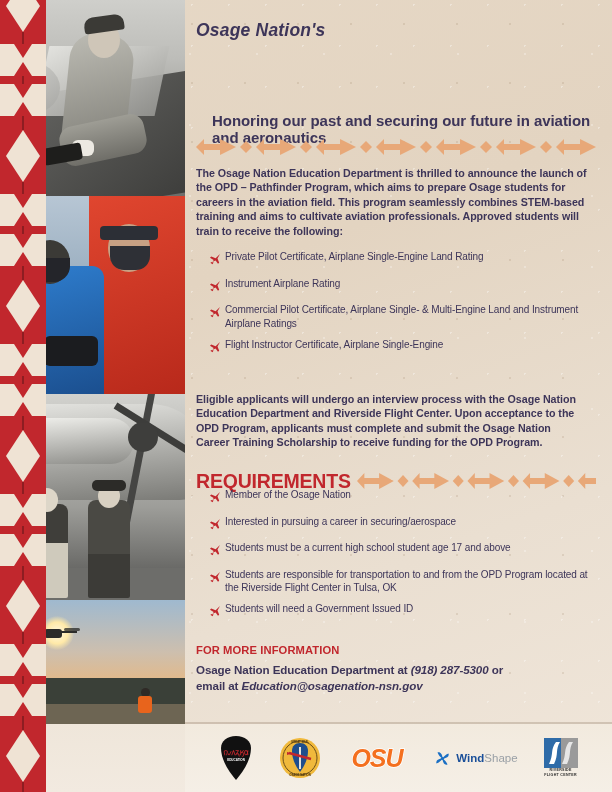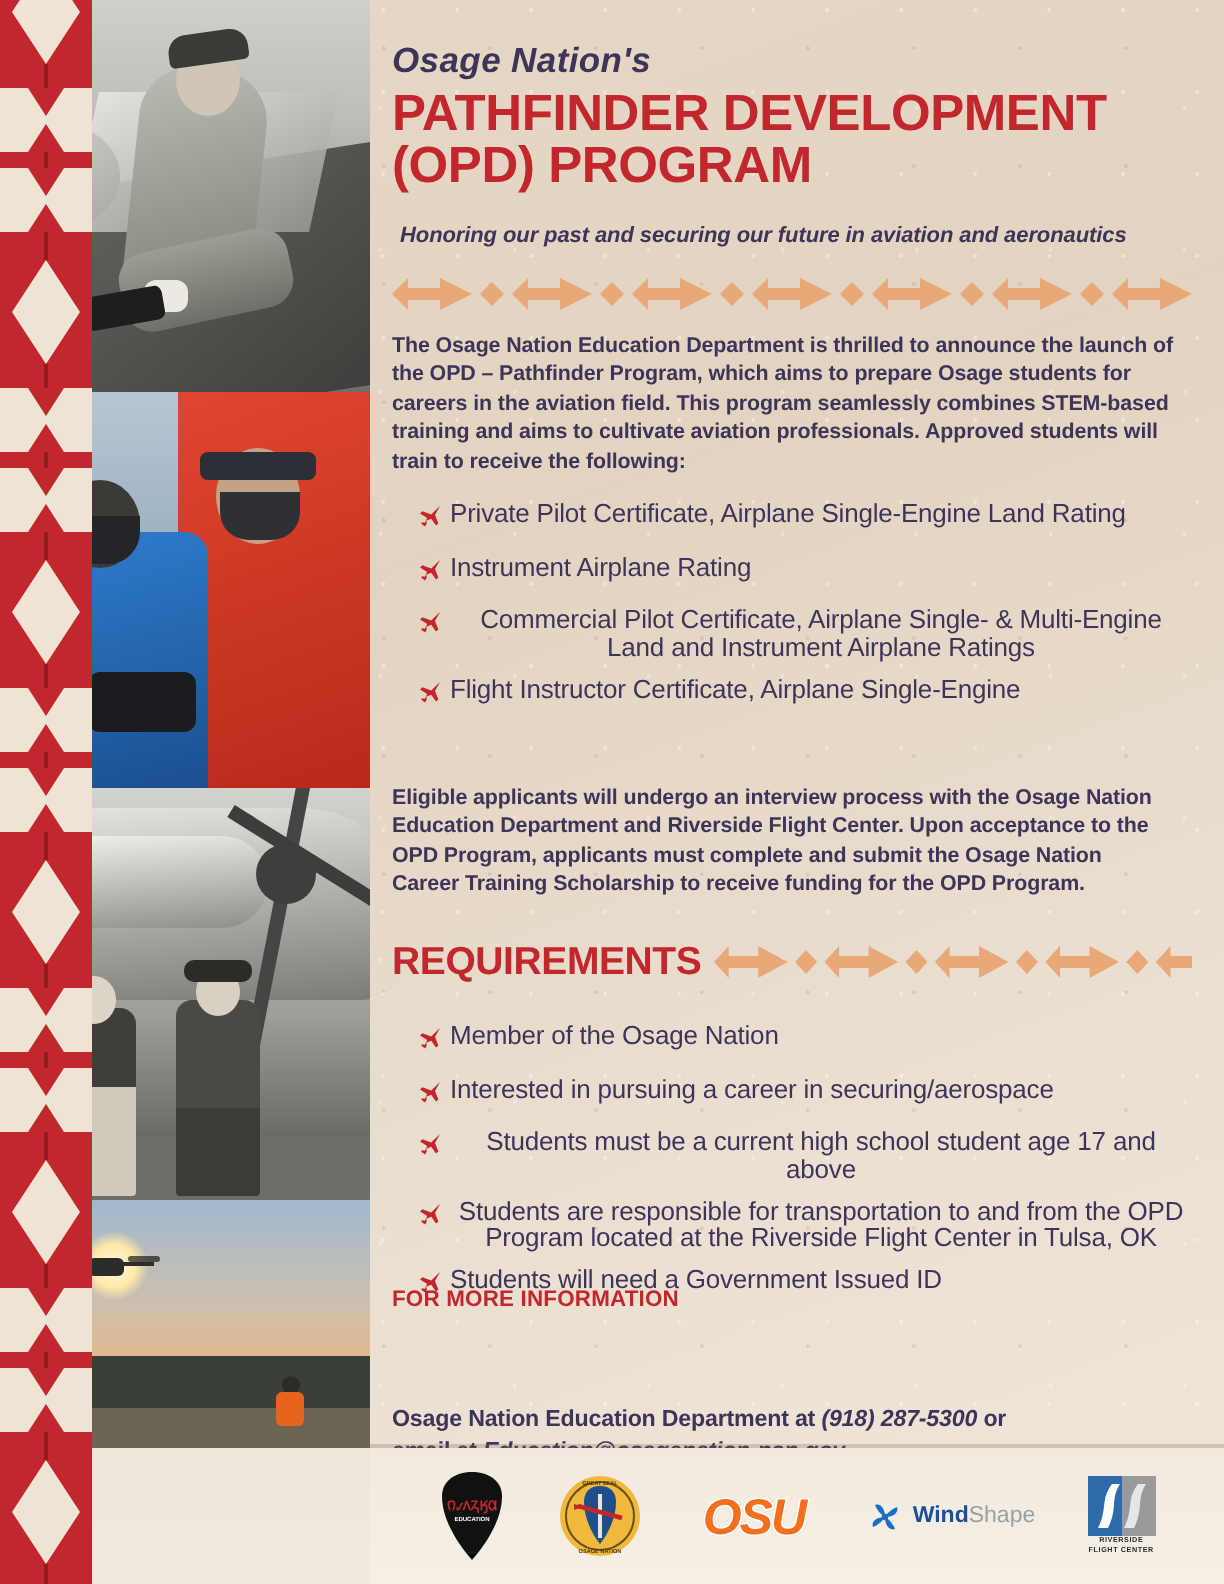--- a/index.html
+++ b/index.html
@@ -102,45 +102,45 @@
   .ribbon{position:absolute;left:0;top:0;width:46px;height:792px;overflow:hidden;}
   .ribbon .red{position:absolute;inset:0;background:#c1272d;}
   .ribbon svg{position:absolute;left:0;top:0;}
 
   
   .content{position:absolute;left:196px;top:0;width:400px;height:562px;}
   .eyebrow{position:absolute;left:0;top:20px;font-size:17.5px;font-style:italic;font-weight:bold;
     color:#3d3559;letter-spacing:.2px;}
   .title{position:absolute;left:0;top:44px;width:400px;color:#c1272d;font-weight:bold;
     font-size:25.5px;line-height:26px;letter-spacing:-.2px;}
-  .tagline{position:absolute;left:4px;top:112px;width:400px;color:#3d3559;font-weight:bold;
-    font-size:11px;letter-spacing:-.05px;font-style:italic;}
+  .tagline{position:absolute;left:16px;top:112px;width:400px;color:#3d3559;font-weight:bold;
+    font-size:15px;letter-spacing:-.05px;}
 
   .band{position:absolute;left:0;width:400px;height:22px;}
   .band.top{top:136px;}
 
   .para{position:absolute;left:0;width:392px;color:#3d3559;font-weight:bold;
     font-size:10.7px;line-height:14.4px;letter-spacing:-.05px;}
   .para.p1{top:166px;}
   .para.p2{top:392px;width:386px;}
 
   .blist{position:absolute;left:14px;width:386px;}
   .blist.l1{top:250px;}
-  .blist.l2{top:511px;}
+  .blist.l2{top:488px;}
   .bitem{position:relative;display:flex;align-items:flex-start;margin-bottom:7.5px;}
   .bullet{flex:0 0 auto;width:15px;margin-top:1px;}
-  .btext{color:#3d3559;font-size:13px;line-height:13.6px;letter-spacing:-.1px;text-align:center;}
+  .btext{color:#3d3559;font-size:10px;line-height:13.6px;letter-spacing:-.1px;}
 
   .req-row{position:absolute;left:0;top:468px;width:400px;height:26px;display:flex;align-items:center;}
   .req-title{color:#c1272d;font-weight:bold;font-size:19.5px;letter-spacing:-.2px;white-space:nowrap;}
   .req-band{flex:1 1 auto;height:22px;margin-left:6px;}
 
   .fmi{position:absolute;left:0;top:644px;color:#c1272d;font-weight:bold;font-size:11.2px;letter-spacing:.1px;}
   .contact{position:absolute;left:0;top:662px;width:392px;color:#3d3559;font-weight:bold;
-    font-size:11.6px;line-height:15.5px;letter-spacing:-.1px;margin-top:40px;}
+    font-size:11.6px;line-height:15.5px;letter-spacing:-.1px;}
   .contact .it{font-style:italic;}
 
   
   .logobar{position:absolute;left:185px;top:724px;width:427px;height:68px;
     background:linear-gradient(180deg,#f2eade,#f5efe6);
     display:flex;align-items:center;justify-content:center;gap:26px;}
   .logo{display:flex;align-items:center;justify-content:center;}
   .wind-txt{font-size:11.5px;font-weight:bold;margin-left:4px;}
   .wind-txt .w{color:#1a4f99;}
   .wind-txt .s{color:#9aa0a6;font-weight:normal;}
@@ -235,24 +235,20 @@
       <use href="#motif" y="430"></use>
         <use href="#motif" y="580"></use>
         <use href="#motif" y="730"></use>
     </svg>
   </div>
 
   <div class="content">
 
     <div class="eyebrow">Osage Nation's</div>
 
-    <div class="title">
-      <div>PATHFINDER DEVELOPMENT</div>
-      <div>(OPD) PROGRAM</div>
-    </div>
 
     <div class="tagline">Honoring our past and securing our future in aviation and aeronautics</div>
 
     <div class="band top">
       <svg width="400" height="22" viewBox="0 0 400 22" preserveAspectRatio="none" aria-hidden="true">
         <defs>
           <g id="unit">
             <polygon points="0,11 8,3 8,8 24,8 24,3 40,11 24,19 24,14 8,14 8,19" fill="#e8a878"></polygon>
             <polygon points="44,11 50,5 56,11 50,17" fill="#e8a878"></polygon>
           </g>

